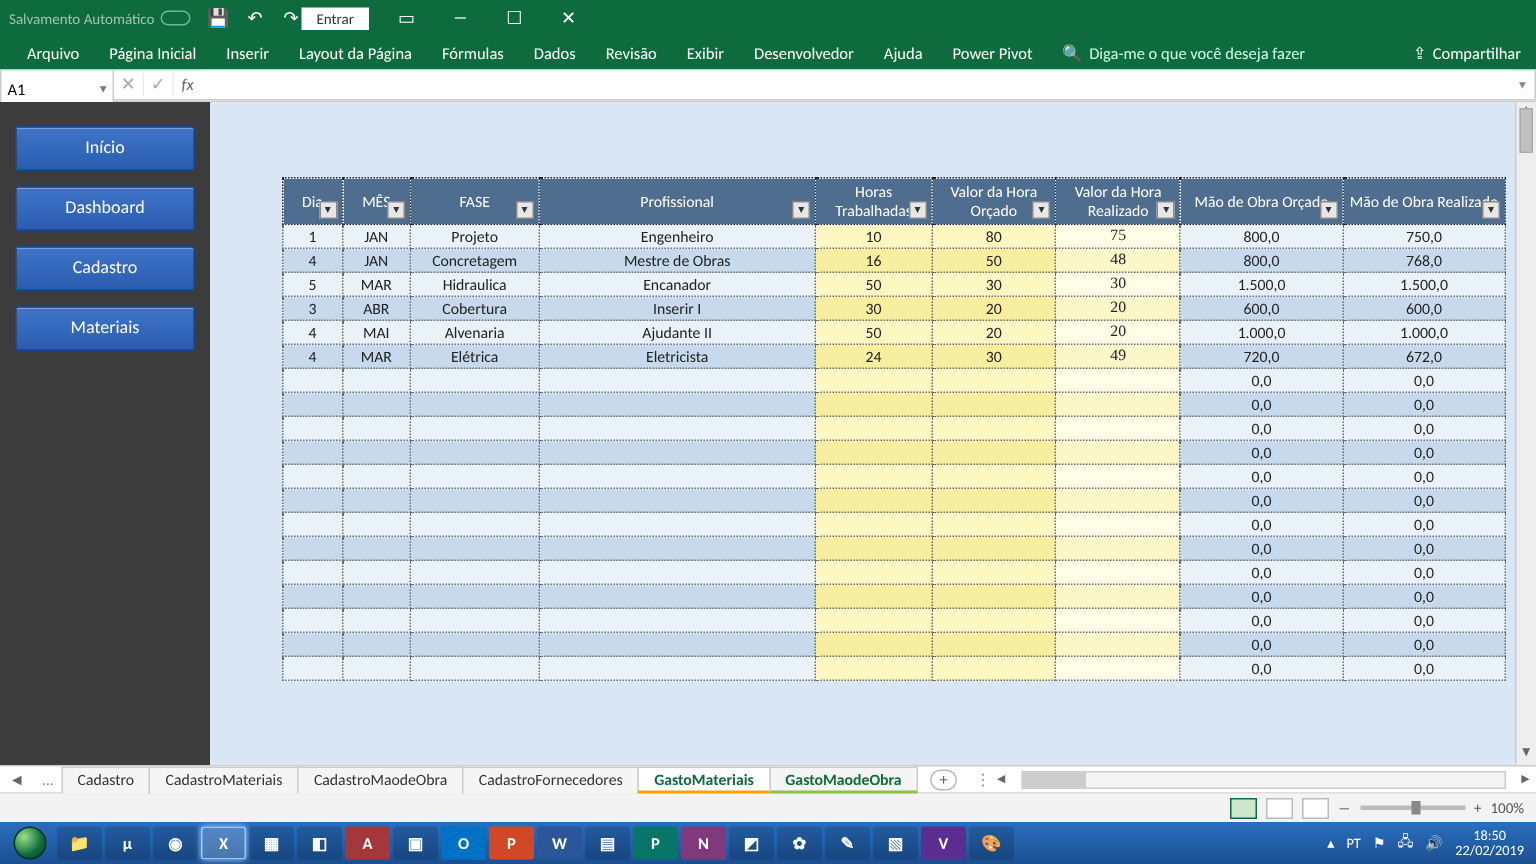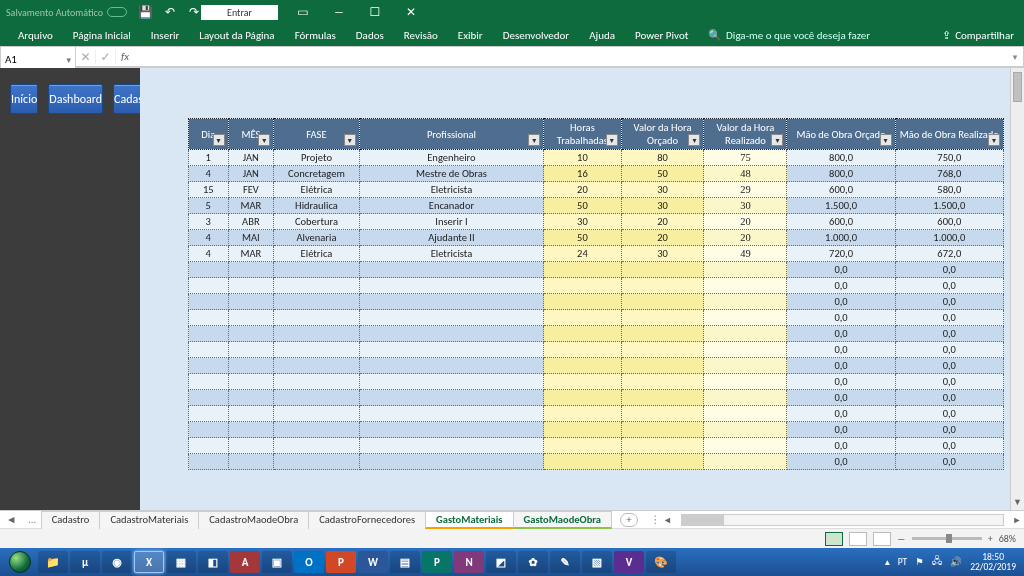--- a/index.html
+++ b/index.html
@@ -6,40 +6,40 @@
 html,body { width:1024px; height:576px; overflow:hidden; background:#fff; }
 
 
 .titlebar { height:24px; background:#0e6b3d; display:flex; align-items:center; color:#cde; font-size:11px; }
 .titlebar .autosave { margin-left:6px; color:#a0c4b0; font-size:10px; display:flex; align-items:center; gap:4px;justify-content:center; }
 .titlebar .autosave .toggle { width:20px; height:10px; border:1px solid #6b9; border-radius:5px; position:relative; }
 .titlebar .qat { display:flex; gap:10px; margin-left:12px; align-items:center; }
 .titlebar .qat .ico { width:14px; height:14px; display:flex; align-items:center; justify-content:center; color:#fff; font-size:12px; }
 .titlebar .title { flex:1; text-align:center; color:#fff; font-size:11px; }
 .titlebar .right { display:flex; gap:2px; align-items:center; }
-.titlebar .entrar { background:#fff; color:#333; padding:1px 26px; font-size:10px; margin-right:6px; }
+.titlebar .entrar { background:#fff; color:#333; padding:1px 10px; font-size:10px; margin-right:6px; }
 .titlebar .winbtn { width:34px; height:24px; display:flex; align-items:center; justify-content:center; color:#fff; font-size:12px; }
 
 
 .ribbon { height:22px; background:#0e6b3d; display:flex; align-items:center; padding-left:8px; gap:0; color:#fff; font-size:11px; }
 .ribbon .tab { padding:3px 10px; cursor:pointer; }
 .ribbon .search { margin-left:10px; display:flex; align-items:center; gap:4px; color:#cfe; }
 .ribbon .share { margin-left:auto; margin-right:10px; display:flex; align-items:center; gap:4px; }
 .namebox-row { height:22px; border-bottom:1px solid #ccc; display:flex; align-items:stretch; background:#f3f3f3; }
 .namebox { width:76px; border:1px solid #ccc; border-right:1px solid #ccc; display:flex; align-items:center; padding:12px 4px; font-size:11px; background:#fff; }
 .namebox .dd { margin-left:auto; color:#777; font-size:9px; }
 .fxarea { flex:1; display:flex; align-items:center; background:#fff; border:1px solid #ccc; border-left:none; }
 .fxbtn { width:20px; text-align:center; color:#aaa; font-size:12px; border-right:1px solid #eee; }
 .fxlabel { width:18px; font-style:italic; text-align:center; color:#666; font-size:11px; }
 .fxinput { flex:1; height:100%; border:none; font-size:11px; padding:0 4px; }
 .fxexpand { width:16px; color:#888; text-align:center; font-size:9px; }
 
 
 .main { position:relative; height:calc(576px - 24px - 22px - 22px - 18px - 20px - 28px); display:flex; background:#585858; }
-.leftnav { width:140px; background:#3c3c3c; padding:16px 10px; display:flex; flex-direction:row; gap:10px; }
+.leftnav { width:140px; background:#3c3c3c; padding:16px 10px; display:flex; flex-direction:column; gap:10px; }
 .navbtn { height:30px; border-radius:2px; display:flex; align-items:center; justify-content:center; color:#fff; font-size:12px;
   background:linear-gradient(#3f74c8,#2a5db0); border:1px solid #1c4787; box-shadow:inset 0 1px 0 rgba(255,255,255,.3); }
 .navbtn.active { background:linear-gradient(#ffc34d,#f5a300); border:1px solid #b87800; color:#fff; }
 
 .sheet-wrap { flex:1; background:#d9e7f5; position:relative; overflow:hidden; }
 .vscroll { position:absolute; right:0; top:0; bottom:0; width:14px; background:#eee; border-left:1px solid #ccc; }
 .vscroll .thumb { position:absolute; left:2px; right:2px; top:4px; height:30px; background:#c0c0c0; border:1px solid #aaa; }
 .vscroll .arrow { position:absolute; left:0; right:0; height:14px; text-align:center; color:#666; font-size:9px; }
 .vscroll .arrow.bottom { bottom:0; }
 
@@ -202,31 +202,20 @@
               <td>JAN</td>
               <td>Concretagem</td>
               <td>Mestre de Obras</td>
               <td class="yA">16</td>
               <td class="yA">50</td>
               <td class="yB">48</td>
               <td>800,0</td>
               <td>768,0</td>
             </tr>
             <tr>
-              <td>15</td>
-              <td>FEV</td>
-              <td>Elétrica</td>
-              <td>Eletricista</td>
-              <td class="yA">20</td>
-              <td class="yA">30</td>
-              <td class="yB">29</td>
-              <td>600,0</td>
-              <td>580,0</td>
-            </tr>
-            <tr>
               <td>5</td>
               <td>MAR</td>
               <td>Hidraulica</td>
               <td>Encanador</td>
               <td class="yA">50</td>
               <td class="yA">30</td>
               <td class="yB">30</td>
               <td>1.500,0</td>
               <td>1.500,0</td>
             </tr>
@@ -440,21 +429,21 @@
 <div class="statusbar">
   <span class="spacer"></span>
   <span class="viewbtn active"></span>
   <span class="viewbtn"></span>
   <span class="viewbtn"></span>
   <span>―</span>
   <div class="zoomslider">
       <div class="knob"></div>
     </div>
   <span>+</span>
-  <span>68%</span>
+  <span>100%</span>
 </div>
 
 <div class="taskbar">
   <div class="start">
       <div class="orb"></div>
     </div>
   <div class="taskico generic">📁</div>
   <div class="taskico generic">μ</div>
   <div class="taskico generic">◉</div>
   <div class="taskico xl active">X</div>

